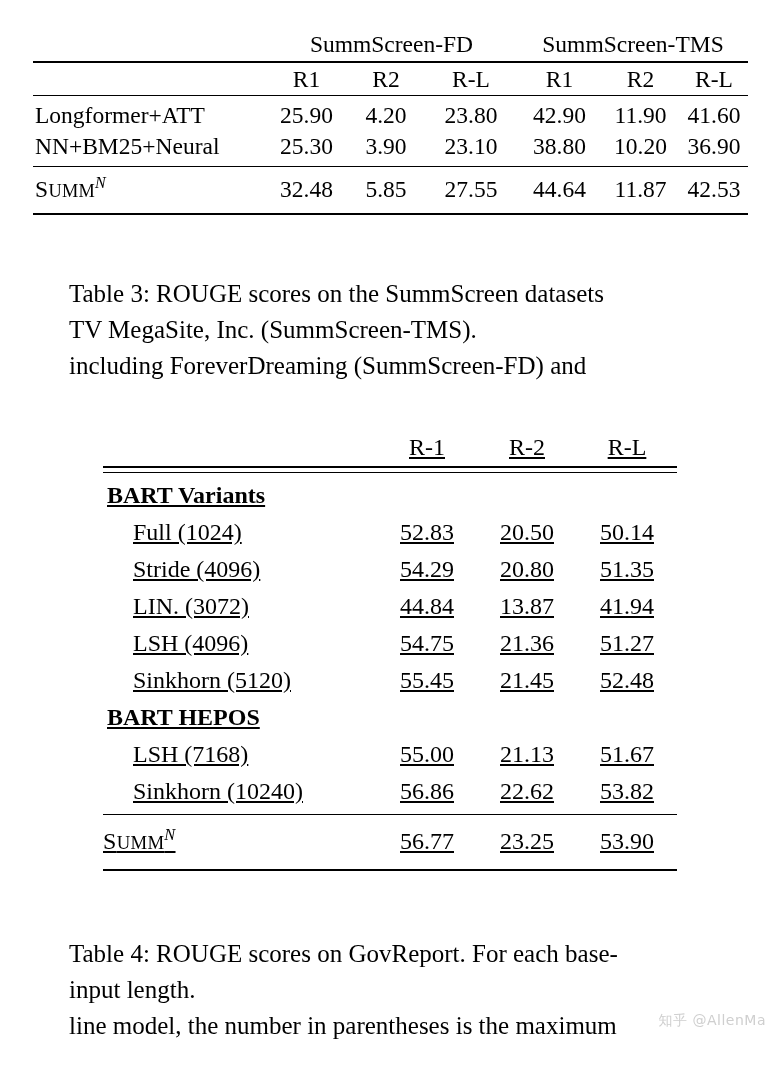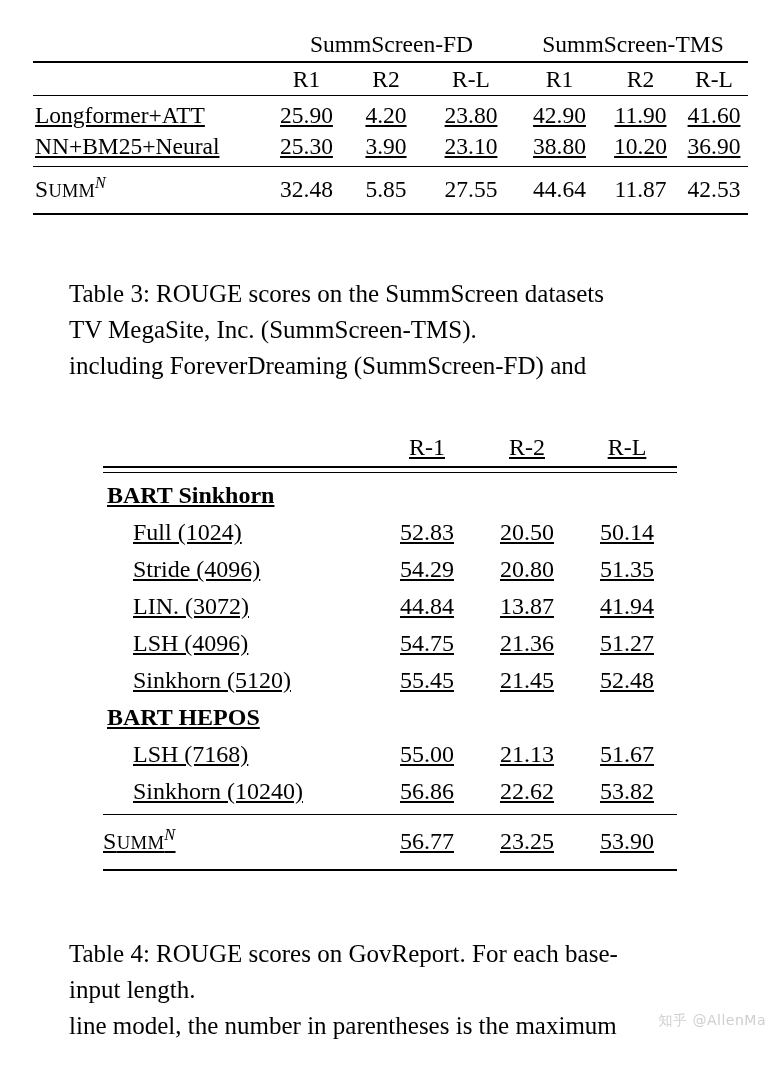--- a/index.html
+++ b/index.html
@@ -42,21 +42,21 @@
   #table3-wrap {
     position: absolute;
     left: 33px;
     top: 28px;
     width: 715px;
   }
   #table3 { width: 715px; font-size: 23.5px; }
   #table3 .lbl { text-align: left; padding-left: 2px; }
   #table3 .num { text-align: center; }
   #table3 .grp { text-align: center; }
-  #table3 tr.body-row td { height: 31px; line-height: 31px; text-decoration: underline; }
+  #table3 tr.body-row td { height: 31px; line-height: 31px; }
   #table3 tr.head-row td { height: 33px; line-height: 33px; }
   #table3 tr.sub-row td  { height: 32px; line-height: 32px; }
   #table3 tr.summ-row td { height: 36px; line-height: 36px; }
 
   
   #table4-wrap {
     position: absolute;
     left: 103px;
     top: 428px;
     width: 574px;
@@ -233,21 +233,21 @@
           <td class="num rule-thick">R-L</td>
         </tr>
         <tr class="spacer-row-sm rule-thin">
             <td colspan="4"></td>
           </tr>
         <tr class="spacer-row-sm">
             <td colspan="4"></td>
           </tr>
 
         <tr class="sect-row">
-          <td class="lbl sect">BART Sinkhorn</td>
+          <td class="lbl sect">BART Variants</td>
           <td></td>
           <td></td>
           <td></td>
         </tr>
 
         <tr class="body-row">
           <td class="lbl indent">Full (1024)</td>
           <td class="num">52.83</td>
           <td class="num">20.50</td>
           <td class="num">50.14</td>

